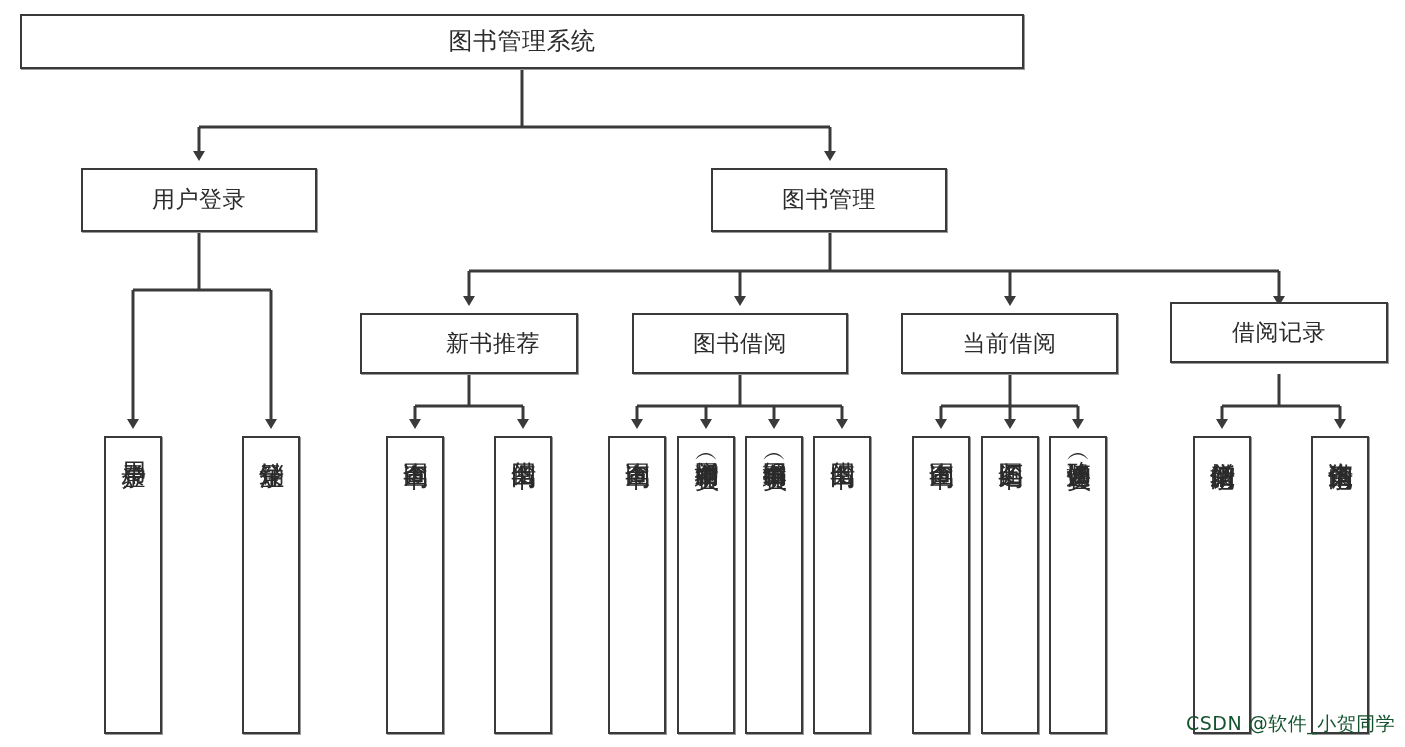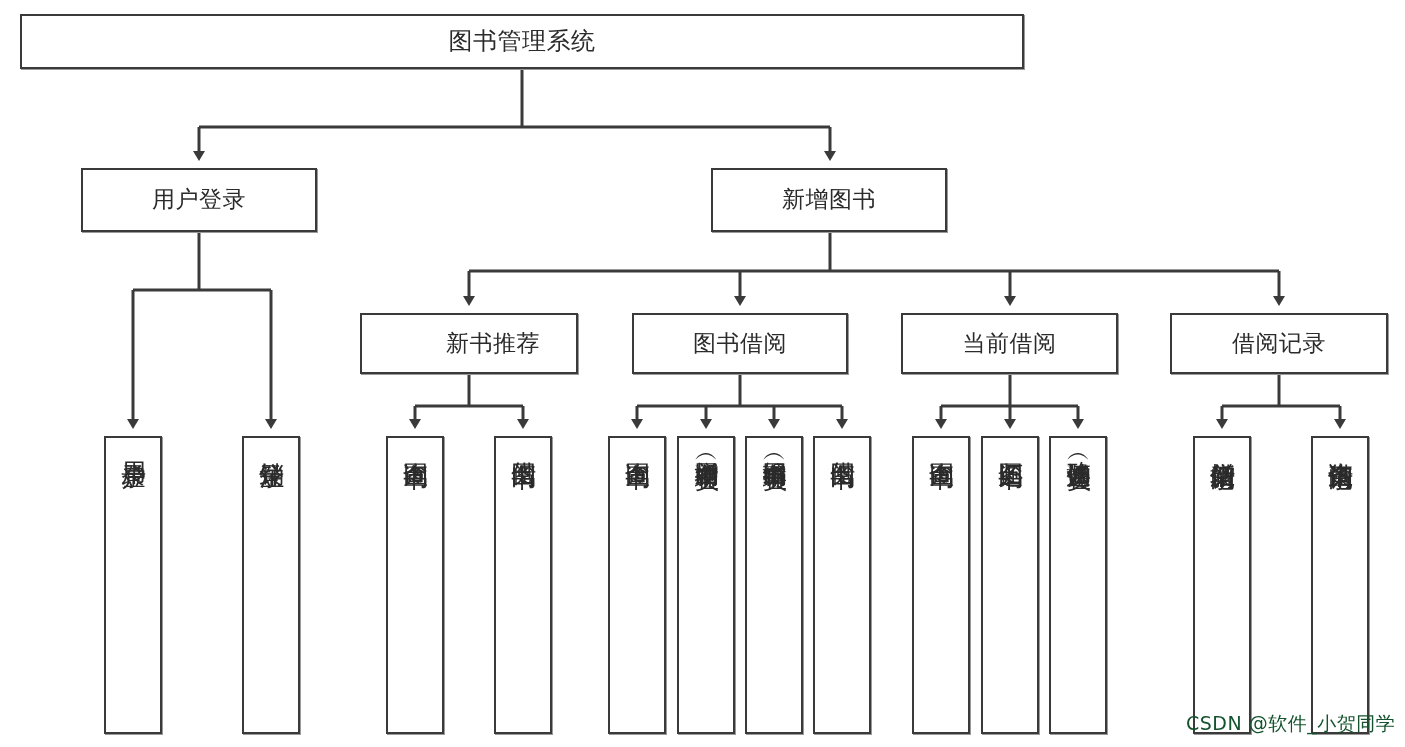--- a/index.html
+++ b/index.html
@@ -132,33 +132,33 @@
   </svg>
 
   <div class="node h root" style="left:20px; top:14px; width:1004px; height:55px;">
     <span class="node-label">图书管理系统</span>
   </div>
 
   <div class="node h" style="left:81px; top:168px; width:236px; height:64px;">
     <span class="node-label">用户登录</span>
   </div>
   <div class="node h" style="left:711px; top:168px; width:236px; height:64px;">
-    <span class="node-label">新增图书</span>
+    <span class="node-label">图书管理</span>
   </div>
 
   <div class="node h" style="left:360px; top:313px; width:218px; height:61px;padding-left:48px;">
     <span class="node-label">新书推荐</span>
   </div>
   <div class="node h" style="left:901px; top:313px; width:217px; height:61px;">
     <span class="node-label">当前借阅</span>
   </div>
   <div class="node h" style="left:632px; top:313px; width:216px; height:61px;">
     <span class="node-label">图书借阅</span>
   </div>
-  <div class="node h" style="left:1170px; top:313px; width:218px; height:61px;">
+  <div class="node h" style="left:1170px; top:302px; width:218px; height:61px;">
     <span class="node-label">借阅记录</span>
   </div>
 
   <div class="node v" style="left:104px; top:436px; width:58px; height:298px;">
     <span class="node-label">用户登录</span>
   </div>
   <div class="node v" style="left:242px; top:436px; width:58px; height:298px;">
     <span class="node-label">注销登录</span>
   </div>
 

